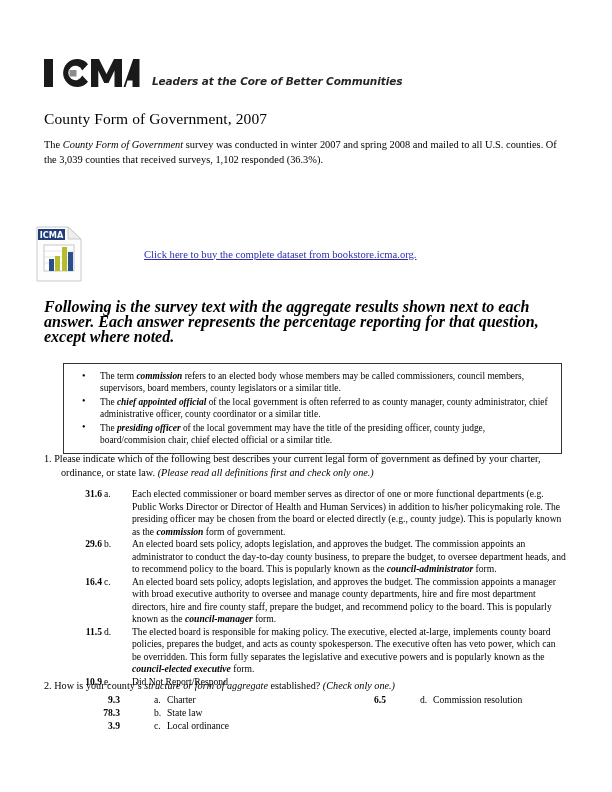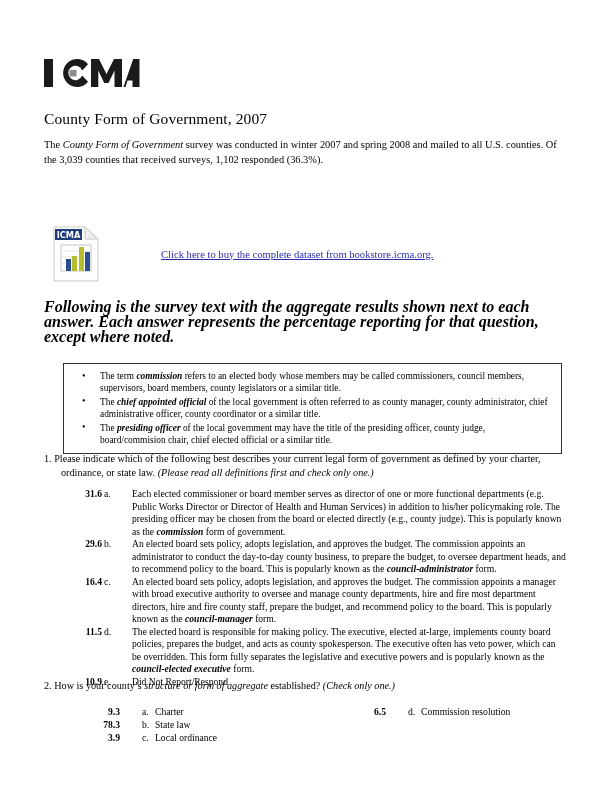--- a/index.html
+++ b/index.html
@@ -78,21 +78,21 @@
   em, .it { font-style: italic; margin-top: 16px; }
   .bi { font-style: italic; font-weight: bold; }
   a.link {
     color: #2b2bb0;
     text-decoration: underline;
   }
 
   
   .dataset-row {
     position: absolute;
-    left: 53px;
+    left: 36px;
     top: 226px;
     display: flex;
     align-items: center;
   }
   .doc-icon {
     width: 46px;
     height: 56px;
     position: relative;
     flex: 0 0 auto;
   }
@@ -189,21 +189,21 @@
     display: inline;
   }
   .ans-hang {
     padding-left: 30px;
     text-indent: -14px;
   }
 
   
   .q2 { left: 44px; top: 679px; }
   .q2-cols {
-    margin-top: 12px;
+    margin-top: 0;
     position: relative;
     height: 42px;
   }
   .q2-col {
     position: absolute;
     top: 0;
   }
   .q2-col.left { left: 42px; }
   .q2-col.right { left: 308px; }
   .q2-row {
@@ -211,21 +211,21 @@
     font-size: 9.6px;
     line-height: 13.2px;
   }
   .q2-pct {
     width: 34px;
     flex: 0 0 34px;
     text-align: right;
     font-weight: bold;
   }
   .q2-body {
-    padding-left: 22px;
+    padding-left: 34px;
     white-space: nowrap;
   }
   .q2-body .lbl {
     display: inline-block;
     width: 13px;
   }
 </style>
 </head>
 <body>
 
@@ -238,20 +238,21 @@
         <rect x="0" y="2" width="9" height="28" fill="#1a1a1a"></rect>
 
         <path d="M 44 7.2 A 14 14 0 1 0 44 24.8 L 38.2 18.6 A 7.2 7.2 0 1 1 38.2 13.4 Z" fill="#1a1a1a"></path>
         <rect x="25.5" y="13" width="7" height="6.5" fill="#8c8c8c"></rect>
 
         <path d="M 47 30 L 47 2 L 55 2 L 62.5 17 L 70 2 L 78 2 L 78 30 L 70.5 30 L 70.5 13.5 L 64.5 26 L 60.2 26 L 54.3 13.5 L 54.3 30 Z" fill="#1a1a1a"></path>
 
         <path d="M 79.5 30 L 89.2 2 L 95.5 2 L 95.5 30 L 88.5 30 L 88.5 23.5 L 83.5 23.5 L 81.5 30 Z" fill="#1a1a1a"></path>
       </svg>
     </div>
+    <div class="tagline">Leaders at the Core of Better Communities</div>
   </div>
 
   <div class="doc-title">County Form of Government, 2007</div>
 
   <div class="intro">
     <span>The </span><em>County Form of Government</em><span> survey was conducted in winter 2007 and spring 2008 and mailed to all U.S. counties. Of the 3,039 counties that received surveys, 1,102 responded (36.3%).</span>
   </div>
 
 
   <div class="dataset-row">

